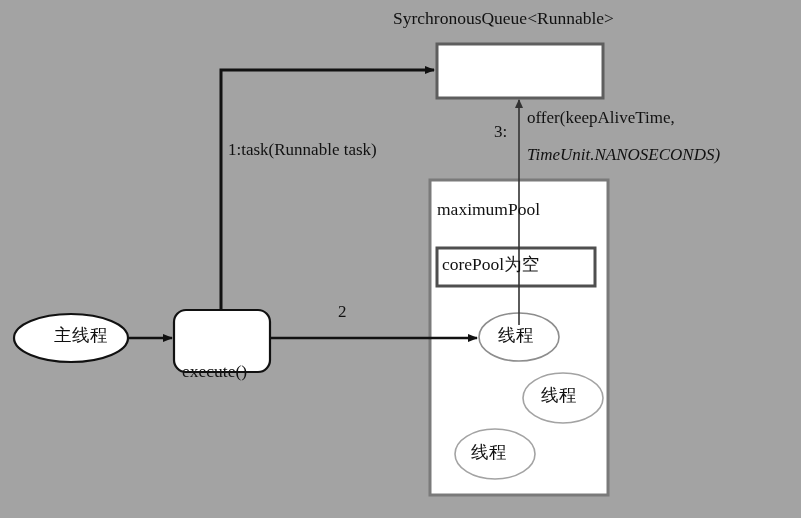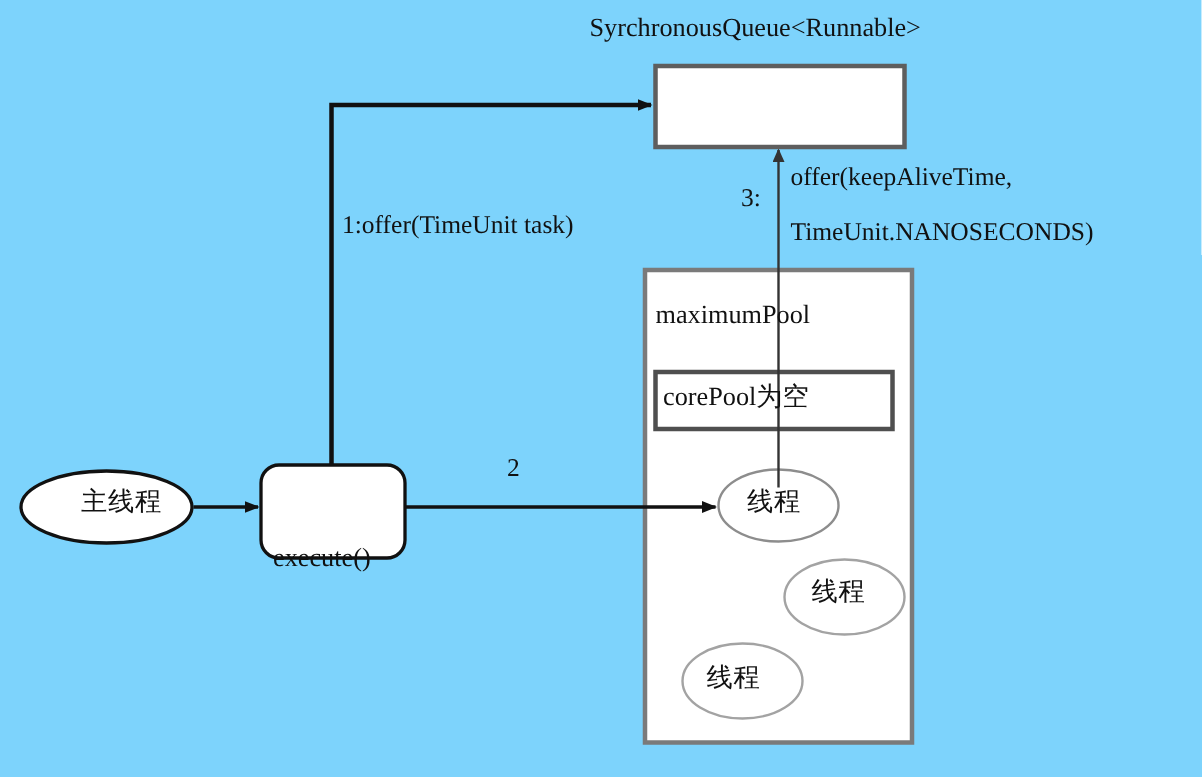--- a/index.html
+++ b/index.html
@@ -8,21 +8,21 @@
     background: #ffffff;
   }
   body {
     font-family: "Liberation Serif", "DejaVu Serif", serif;
     color: #1a1a1a;
   }
   #canvas {
     position: relative;
     width: 801px;
     height: 518px;
-    background: #7dd3fc;
+    background: #a3a3a3;
     overflow: hidden;
   }
   #diagram-svg {
     position: absolute;
     left: 0;
     top: 0;
     width: 801px;
     height: 518px;
   }
   .lbl {
@@ -53,20 +53,21 @@
   }
   .t-poll1 {
     left: 527px;
     top: 108px;
     font-size: 17px;
   }
   .t-poll2 {
     left: 527px;
     top: 145px;
     font-size: 17px;
+    font-style: italic;
   }
   .t-step2 {
     left: 338px;
     top: 302px;
     font-size: 17px;
   }
   .t-maxpool {
     left: 437px;
     top: 199px;
     font-size: 17.5px;
@@ -142,21 +143,21 @@
 
     <path d="M221,310 L221,70 L434,70" fill="none" stroke="#111111" stroke-width="3" marker-end="url(#arrow-dark)"></path>
 
     <line x1="270" y1="338" x2="477" y2="338" stroke="#111111" stroke-width="2.4" marker-end="url(#arrow-dark)"></line>
 
     <line x1="519" y1="325" x2="519" y2="100" stroke="#333333" stroke-width="1.6" marker-end="url(#arrow-thin)"></line>
   </svg>
 
   <div class="lbl t-title">SyrchronousQueue&lt;Runnable&gt;</div>
 
-  <div class="lbl t-offer">1:offer(TimeUnit task)</div>
+  <div class="lbl t-offer">1:task(Runnable task)</div>
 
   <div class="lbl t-step3">3:</div>
 
   <div class="lbl t-poll1">offer(keepAliveTime,</div>
 
   <div class="lbl t-poll2">TimeUnit.NANOSECONDS)</div>
 
   <div class="lbl t-step2">2</div>
 
   <div class="lbl t-corepool">corePool为空</div>

